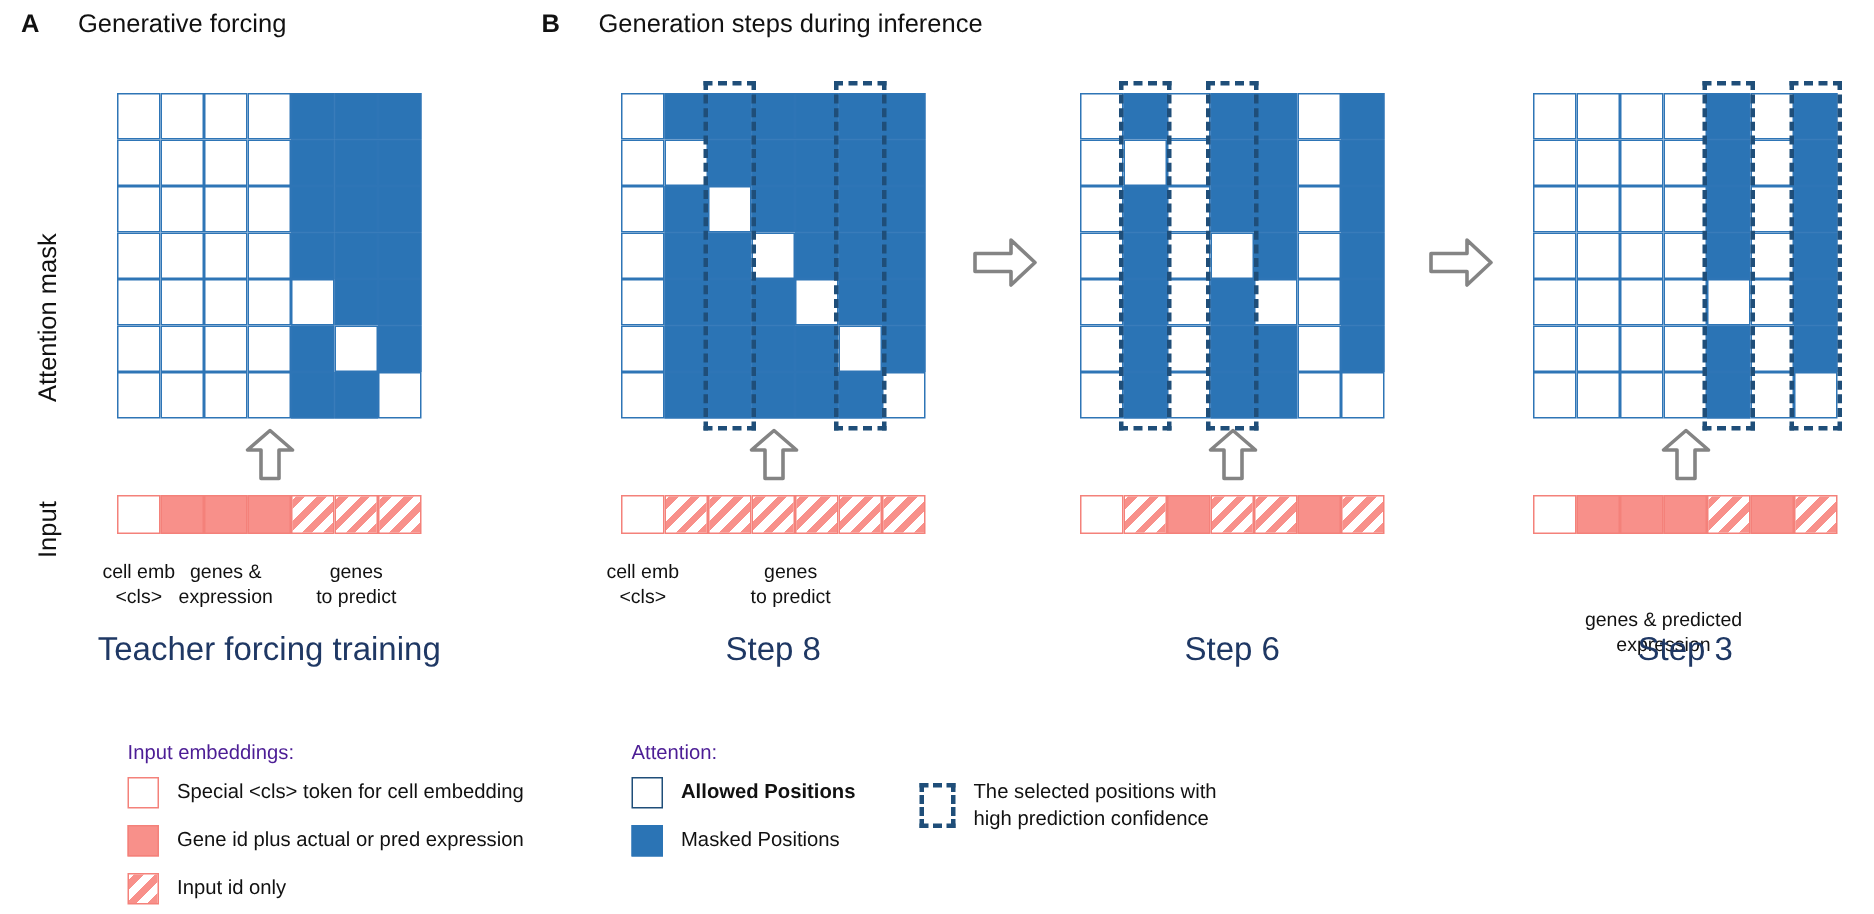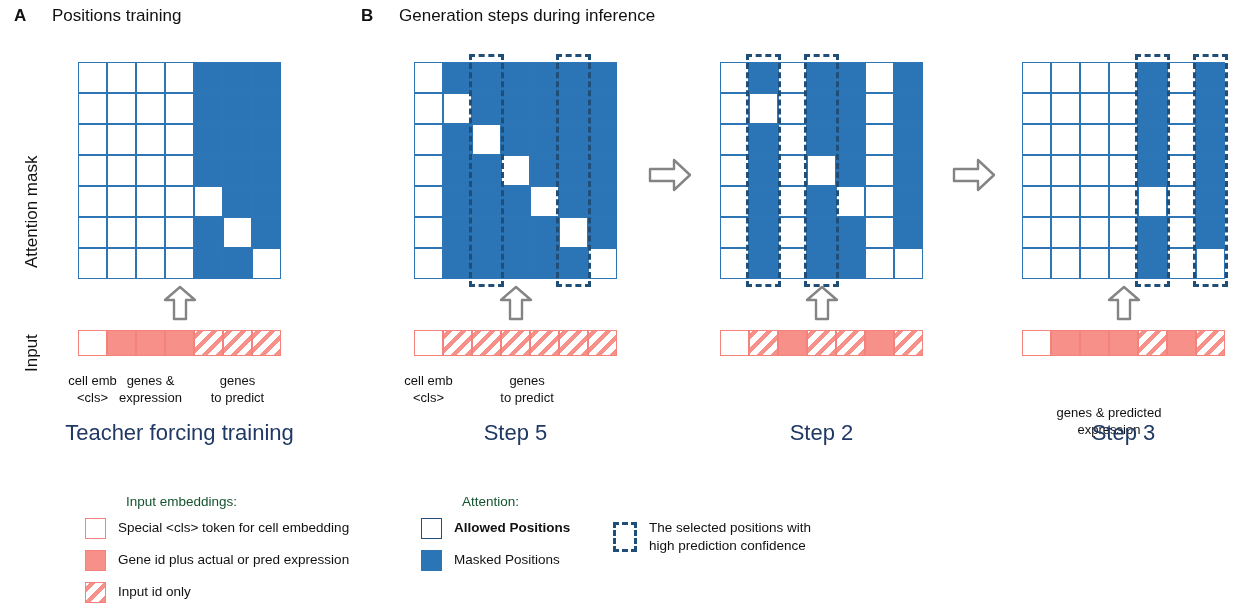--- a/index.html
+++ b/index.html
@@ -44,40 +44,40 @@
   .uparrow{position:absolute;width:34px;height:36px;}
   .rightarrow{position:absolute;width:44px;height:34px;}
 
   
   .tokcap{position:absolute;font-size:13px;color:#111;text-align:center;line-height:1.32;white-space:pre-line;}
 
   
   .steplabel{position:absolute;font-size:22px;color:#1F3864;text-align:center;white-space:nowrap;}
 
   
-  .legend-head{position:absolute;font-size:13.5px;color:#14532d;white-space:nowrap;margin-left:41px;}
+  .legend-head{position:absolute;font-size:13.5px;color:#4c1d95;white-space:nowrap;}
   .legend-row{position:absolute;display:flex;align-items:center;gap:12px;}
   .sw{width:21px;height:21px;box-sizing:border-box;flex:0 0 auto;}
   .sw.cls{border:1.6px solid #F4817A;background:#fff;}
   .sw.gene{border:1.6px solid #F4817A;background:#F8908A;}
   .sw.hatch{border:1.6px solid #F4817A;
     background-image:repeating-linear-gradient(-45deg,
       #F8908A 0px,#F8908A 4.5px,#ffffff 4.5px,#ffffff 10px);}
   .sw.allowed{border:1.8px solid #1F4E79;background:#fff;}
   .sw.maskedsw{border:1.8px solid #2B74B5;background:#2B74B5;}
   .sw.dashsel{border:3px dashed #1F4E79;background:#fff;width:24px;height:30px;}
   .legend-txt{font-size:13.5px;color:#111;white-space:pre-line;line-height:1.35;}
 </style>
 </head>
 <body>
 
 <div class="fig" id="fig">
 
   <div class="panel-letter" style="left:14px;top:6px;">A</div>
-  <div class="panel-title" style="left:52px;top:6px;">Positions training</div>
+  <div class="panel-title" style="left:52px;top:6px;">Generative forcing</div>
 
   <div class="panel-letter" style="left:361px;top:6px;">B</div>
   <div class="panel-title" style="left:399px;top:6px;">Generation steps during inference</div>
 
   <div class="axis-label" style="left:22px;top:268px;">Attention mask</div>
   <div class="axis-label" style="left:22px;top:372px;">Input</div>
 
   <div id="diagram-layer">
       <div class="grid" style="left: 78px; top: 62px;">
         <div class="cell"></div>
@@ -211,21 +211,21 @@
         <div class="tok hatch"></div>
         <div class="tok hatch"></div>
         <div class="tok hatch"></div>
         <div class="tok hatch"></div>
         <div class="tok hatch"></div>
       </div>
       <div class="tokcap" style="left: 368.5px; top: 372px; width: 120px;">cell emb
 &lt;cls&gt;</div>
       <div class="tokcap" style="left: 467.1px; top: 372px; width: 120px;">genes
 to predict</div>
-      <div class="steplabel" style="left: 364px; top: 420px; width: 303px;">Step 5</div>
+      <div class="steplabel" style="left: 364px; top: 420px; width: 303px;">Step 8</div>
       <div class="grid" style="left: 720px; top: 62px;">
         <div class="cell"></div>
         <div class="cell masked"></div>
         <div class="cell"></div>
         <div class="cell masked"></div>
         <div class="cell masked"></div>
         <div class="cell"></div>
         <div class="cell masked"></div>
         <div class="cell"></div>
         <div class="cell"></div>
@@ -277,21 +277,21 @@
       </svg>
       <div class="tokbar" style="left: 720px; top: 330px;">
         <div class="tok"></div>
         <div class="tok hatch"></div>
         <div class="tok solid"></div>
         <div class="tok hatch"></div>
         <div class="tok hatch"></div>
         <div class="tok solid"></div>
         <div class="tok hatch"></div>
       </div>
-      <div class="steplabel" style="left: 670px; top: 420px; width: 303px;">Step 2</div>
+      <div class="steplabel" style="left: 670px; top: 420px; width: 303px;">Step 6</div>
       <div class="grid" style="left: 1022px; top: 62px;">
         <div class="cell"></div>
         <div class="cell"></div>
         <div class="cell"></div>
         <div class="cell"></div>
         <div class="cell masked"></div>
         <div class="cell"></div>
         <div class="cell masked"></div>
         <div class="cell"></div>
         <div class="cell"></div>

